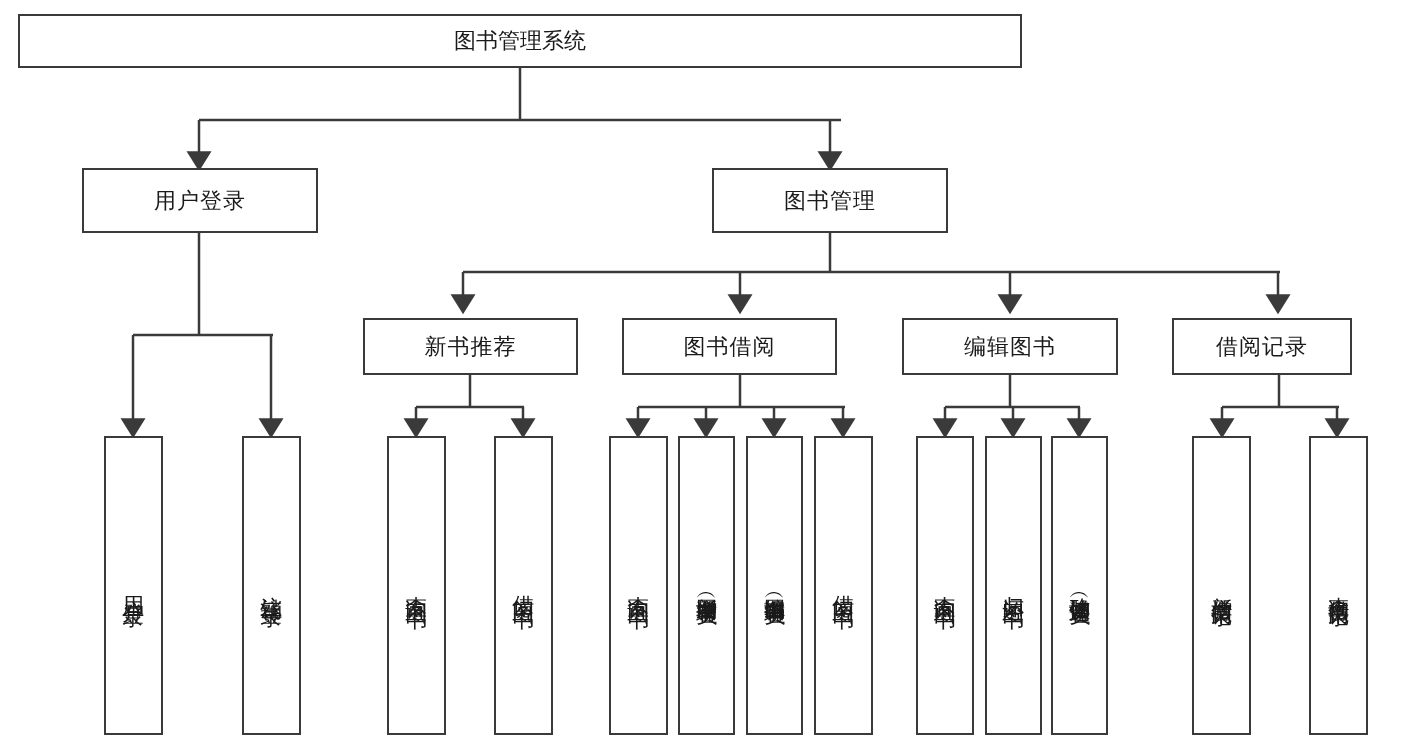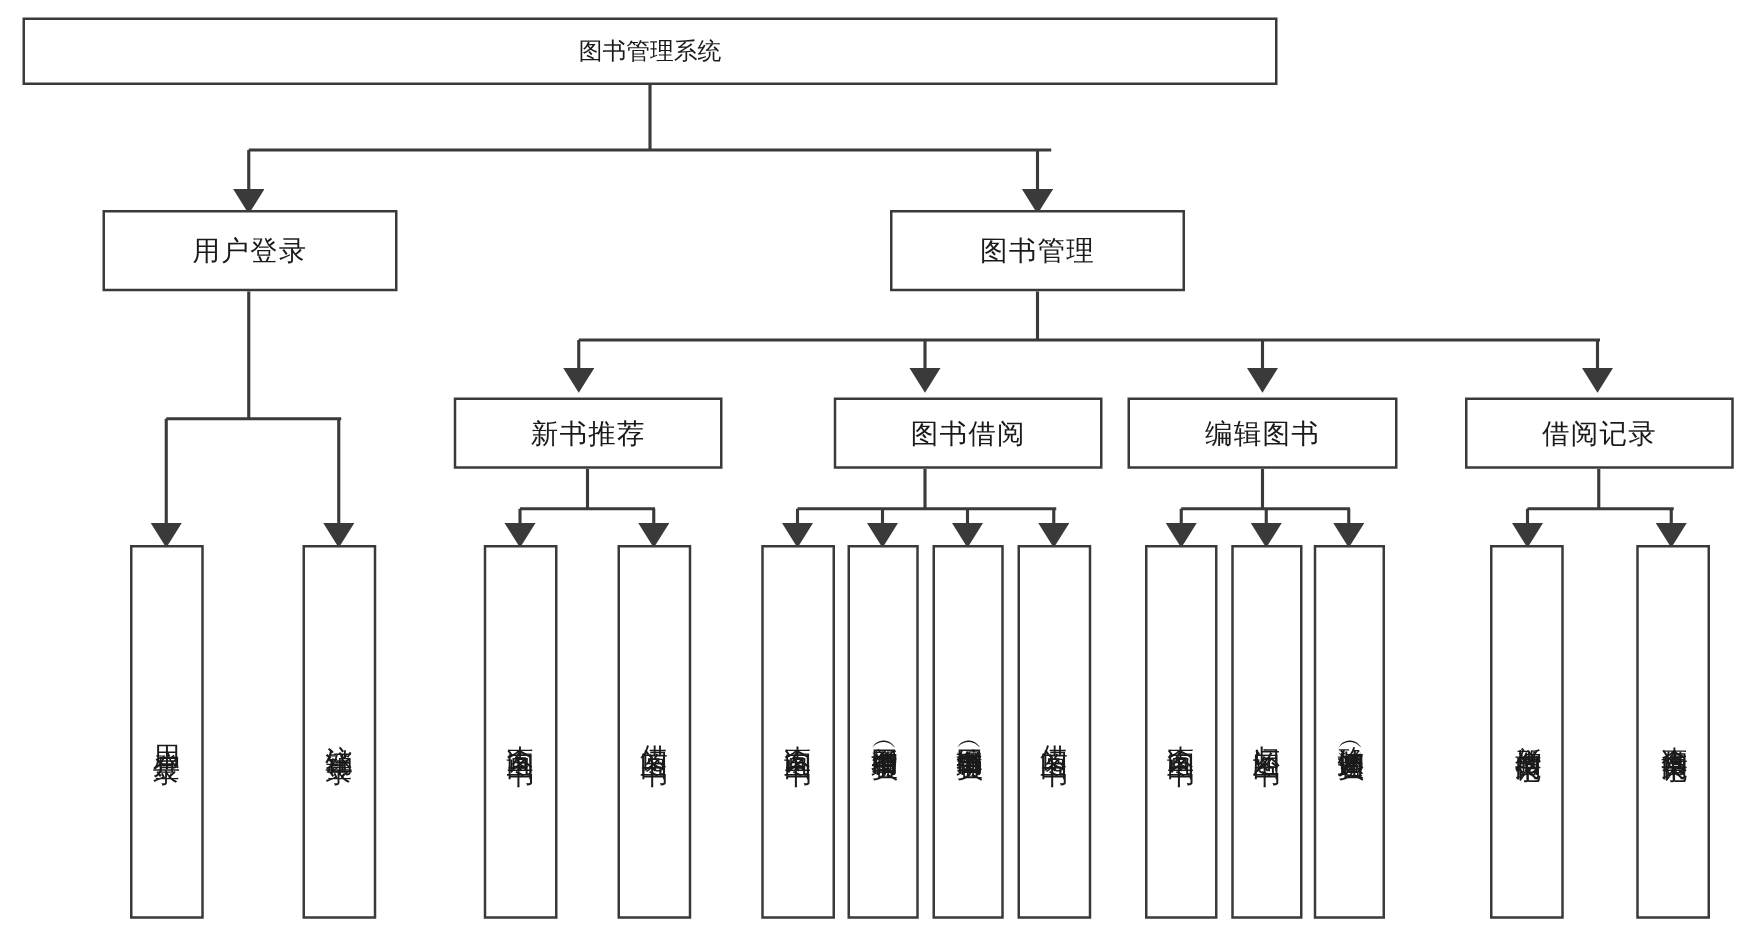--- a/index.html
+++ b/index.html
@@ -2,21 +2,21 @@
 <html><head>
 <meta charset="utf-8">
 <style>
   html,body{margin:0;padding:0;background:#ffffff;}
   body{font-family:"Liberation Sans","DejaVu Sans",sans-serif;}
   #stage{position:relative;width:1405px;height:747px;background:#ffffff;overflow:hidden;}
   svg.links{position:absolute;left:0;top:0;width:1405px;height:747px;pointer-events:none;}
   .node{position:absolute;box-sizing:border-box;border:2.5px solid #3a3a3a;background:#ffffff;
         display:flex;align-items:center;justify-content:center;color:#1a1a1a;}
   .node.h{font-size:22px;letter-spacing:1px;}
-  .node.root{font-size:19px;}
+  .node.root{font-size:22px;}
   .node.vert{writing-mode:vertical-rl;text-orientation:upright;font-size:22px;
              letter-spacing:4px;line-height:1.06;padding:4px 0;}
   .node.vert .txt{display:block;white-space:nowrap;}
   .watermark{position:absolute;color:#c9c9c9;font-size:17px;letter-spacing:.5px;white-space:nowrap;}
 </style>
 </head>
 <body>
 
 <div id="stage">
 
@@ -77,27 +77,27 @@
   <div class="node h" style="left:82px;top:168px;width:236px;height:65px;">
     <span class="txt">用户登录</span>
   </div>
   <div class="node h" style="left:712px;top:168px;width:236px;height:65px;">
     <span class="txt">图书管理</span>
   </div>
 
   <div class="node h" style="left:363px;top:318px;width:215px;height:57px;">
     <span class="txt">新书推荐</span>
   </div>
-  <div class="node h" style="left:667px;top:318px;width:215px;height:57px;">
+  <div class="node h" style="left:622px;top:318px;width:215px;height:57px;">
     <span class="txt">图书借阅</span>
   </div>
   <div class="node h" style="left:902px;top:318px;width:216px;height:57px;">
     <span class="txt">编辑图书</span>
   </div>
-  <div class="node h" style="left:1172px;top:318px;width:215px;height:57px;">
+  <div class="node h" style="left:1172px;top:318px;width:180px;height:57px;">
     <span class="txt">借阅记录</span>
   </div>
 
   <div class="node vert" style="left:104px;top:436px;width:59px;height:299px;">
     <span class="txt">用户登录</span>
   </div>
   <div class="node vert" style="left:242px;top:436px;width:59px;height:299px;">
     <span class="txt">注销登录</span>
   </div>
 

